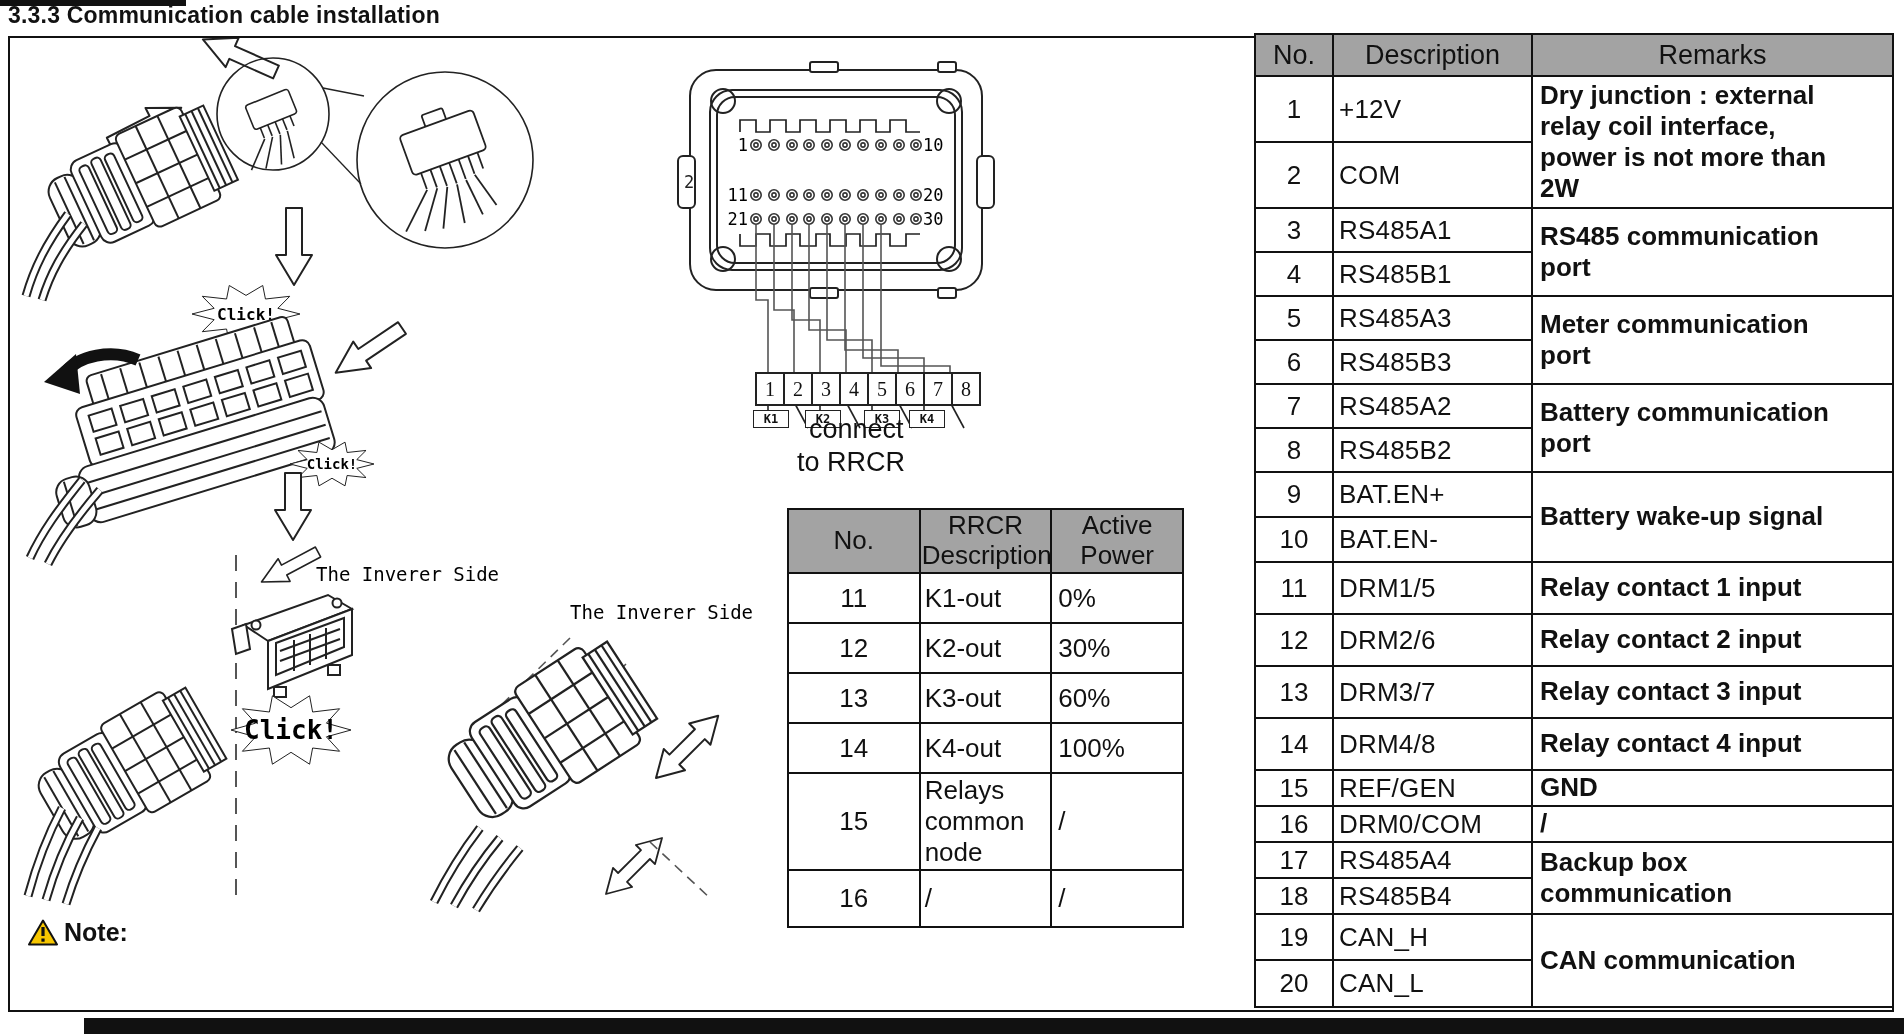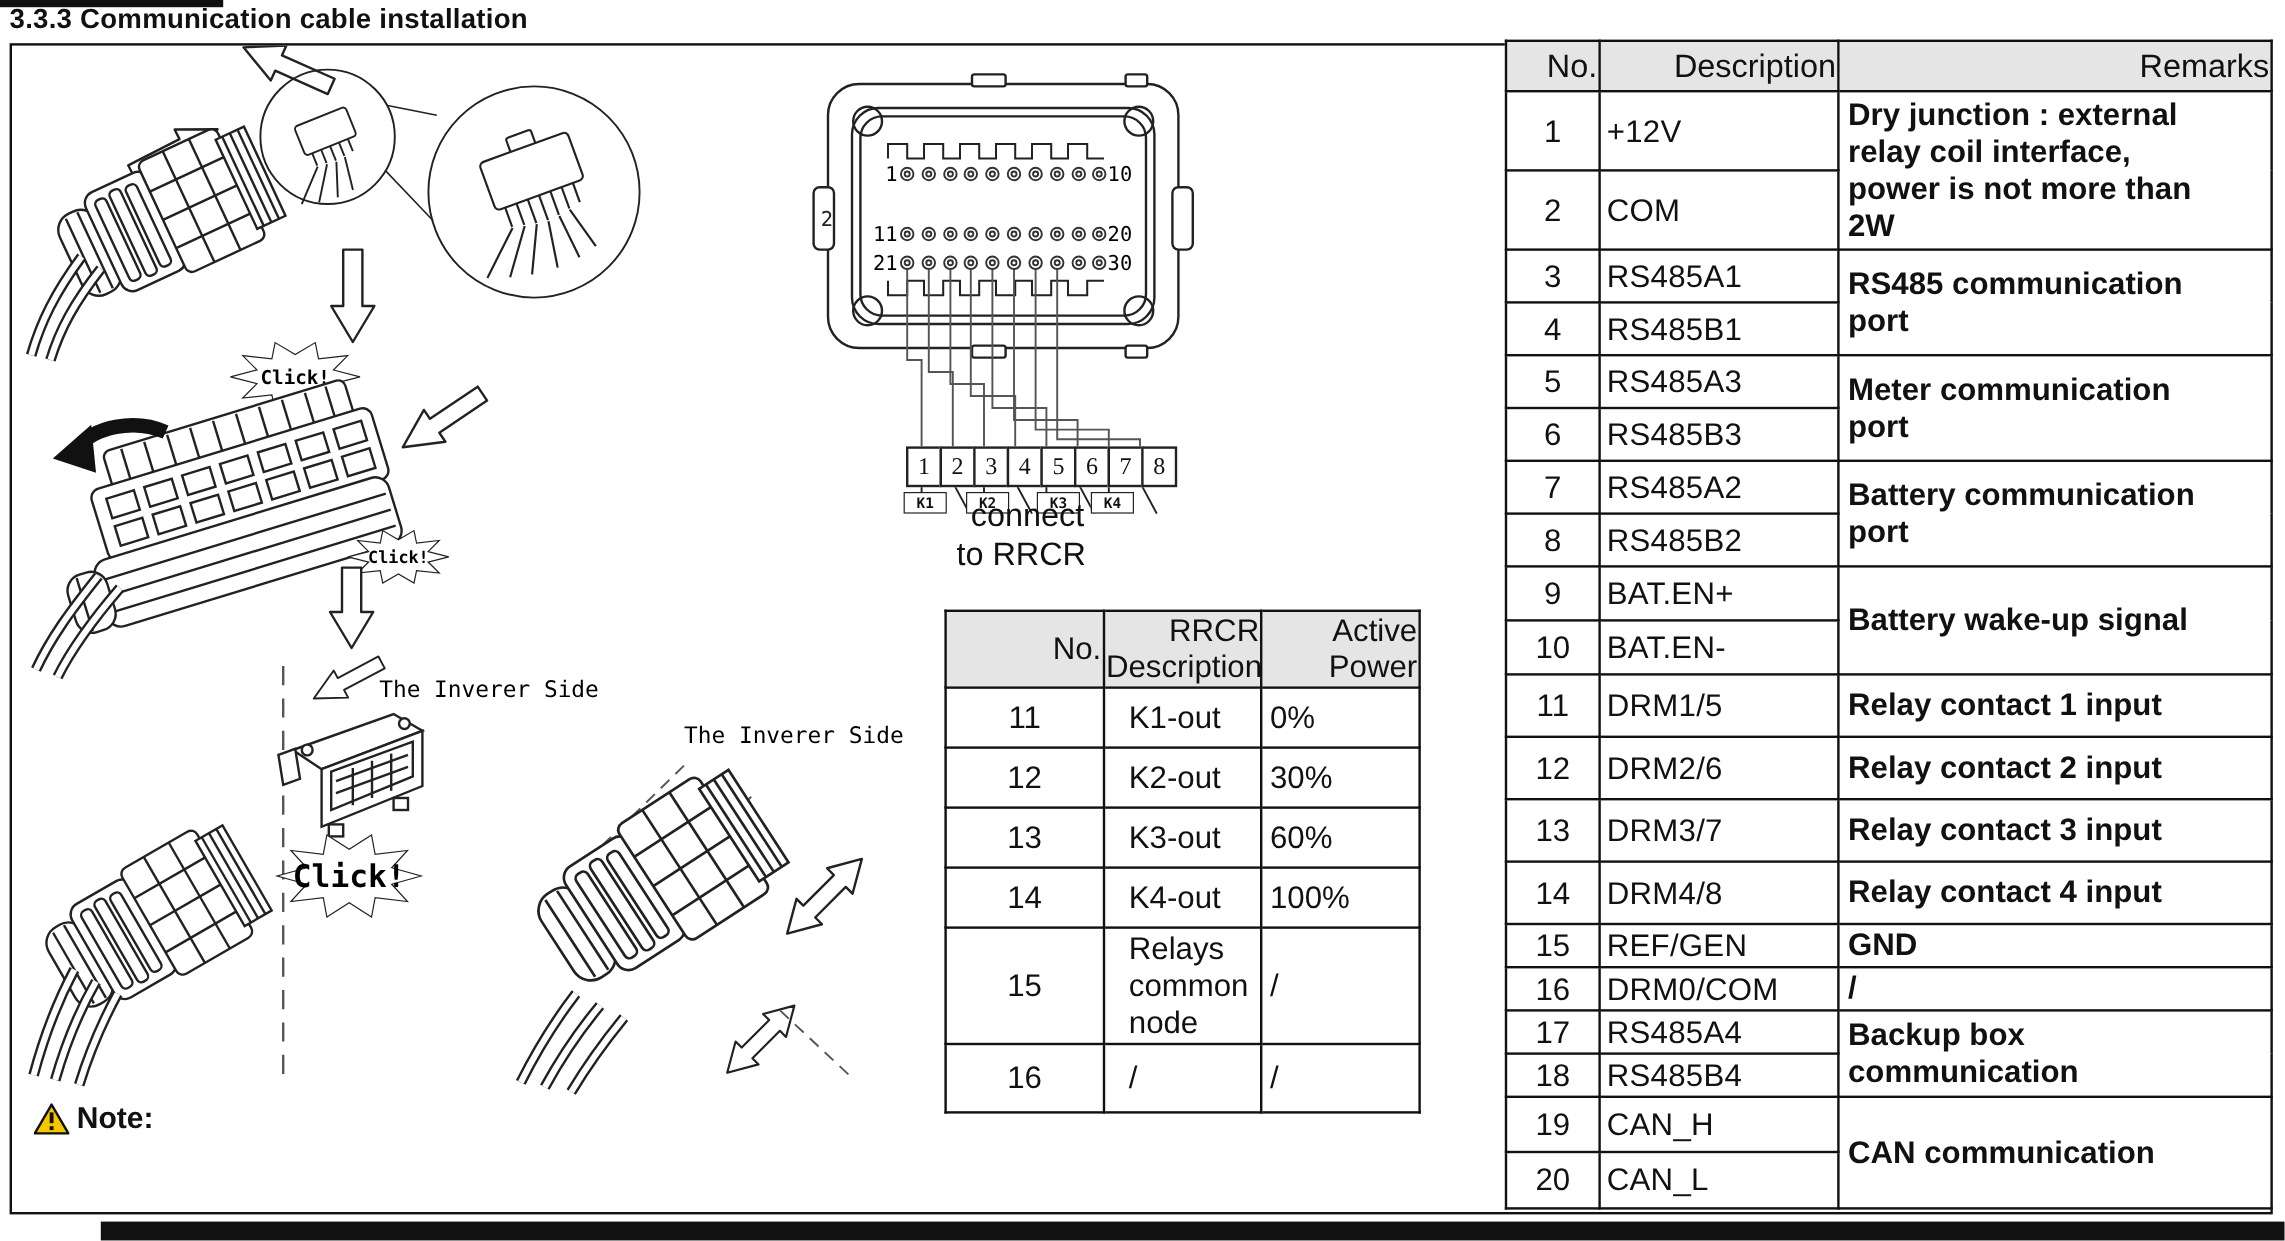--- a/index.html
+++ b/index.html
@@ -6,34 +6,34 @@
   .stage{position:relative;width:1904px;height:1034px;background:#fff;overflow:hidden;
          font-family:"Liberation Sans",sans-serif;color:#111;}
   .abs{position:absolute;}
   .page-title{left:8px;top:2px;font-size:23px;font-weight:bold;letter-spacing:0.2px;}
   .strip{background:#111;}
   .fig-box{left:8px;top:36px;width:1886px;height:976px;border:2.5px solid #111;box-sizing:border-box;}
 
   
   table{border-collapse:collapse;table-layout:fixed;background:#fff;}
   th,td{border:2.3px solid #111;box-sizing:border-box;overflow:hidden;}
-  th{background:#e5e5e5;font-weight:400;text-align:right;}
+  th{background:#a3a3a3;font-weight:400;text-align:center;}
   .pin-table-wrap{left:1254px;top:33px;}
   .pin-table{width:640px;}
   .pin-table th{font-size:27px;height:42px;}
   .pin-table td{font-size:26px;}
   .pin-table td.c-no{text-align:center;width:78px;}
   .pin-table td.c-desc{width:199px;padding-left:5px;letter-spacing:0.2px;}
   .pin-table td.c-rem{padding-left:7px;line-height:1.2;font-weight:bold;}
   .rrcr-wrap{left:787px;top:508px;}
   .rrcr-table{width:397px;}
   .rrcr-table th{font-size:26px;height:64px;line-height:1.15;}
   .rrcr-table td{font-size:26px;}
   .rrcr-table td.c-no{text-align:center;width:71px;}
-  .rrcr-table td.c-desc{width:220px;padding-left:20px;}
+  .rrcr-table td.c-desc{width:220px;padding-left:4px;}
   .rrcr-table td.c-pow{padding-left:6px;}
   .prel{white-space:pre-line;}
 
   
   .port-row{left:755px;top:372px;display:flex;}
   .port-box{width:26px;height:30px;border:2px solid #222;margin-left:-2px;background:#fff;
             display:flex;align-items:center;justify-content:center;
             font-family:"Liberation Serif",serif;font-size:20px;}
   .port-box:first-child{margin-left:0;}
   .k-box{width:36px;height:18px;border:1.6px solid #222;background:#fff;box-sizing:border-box;

